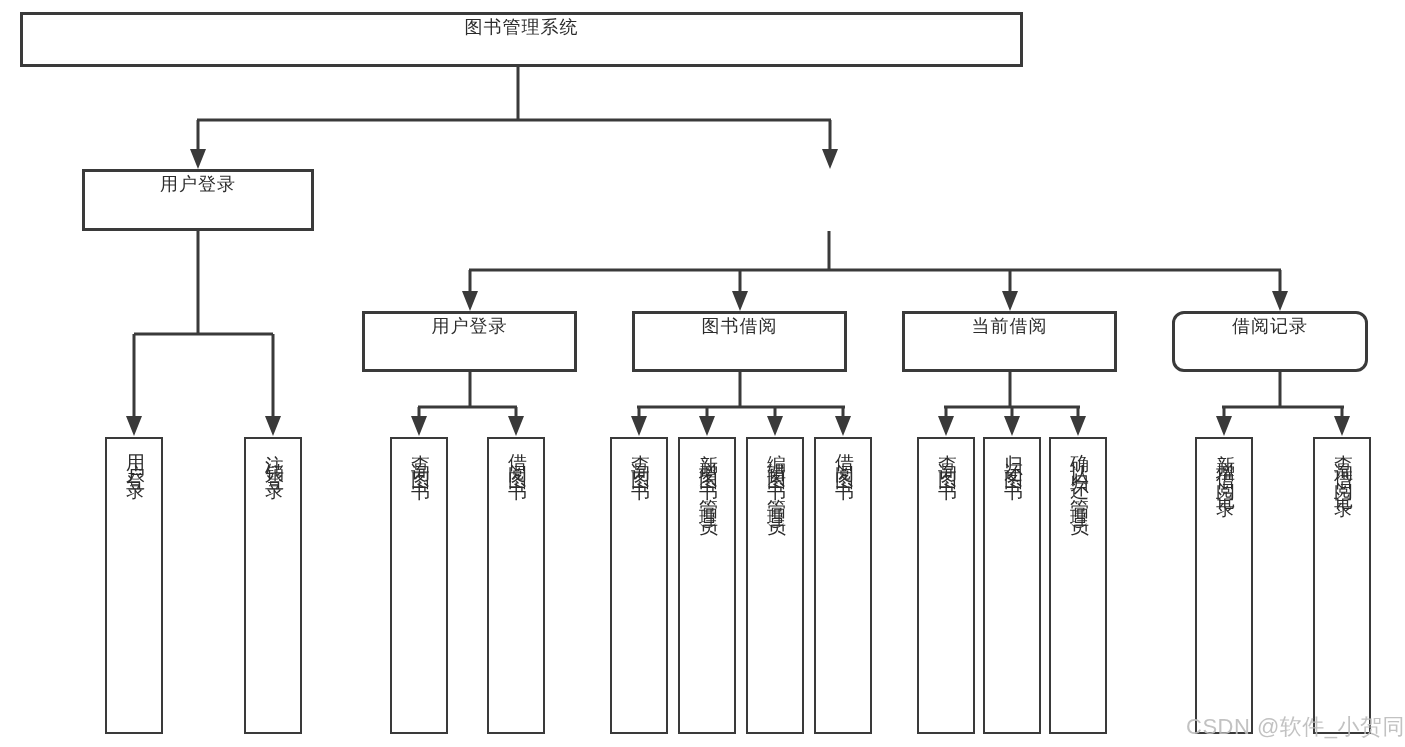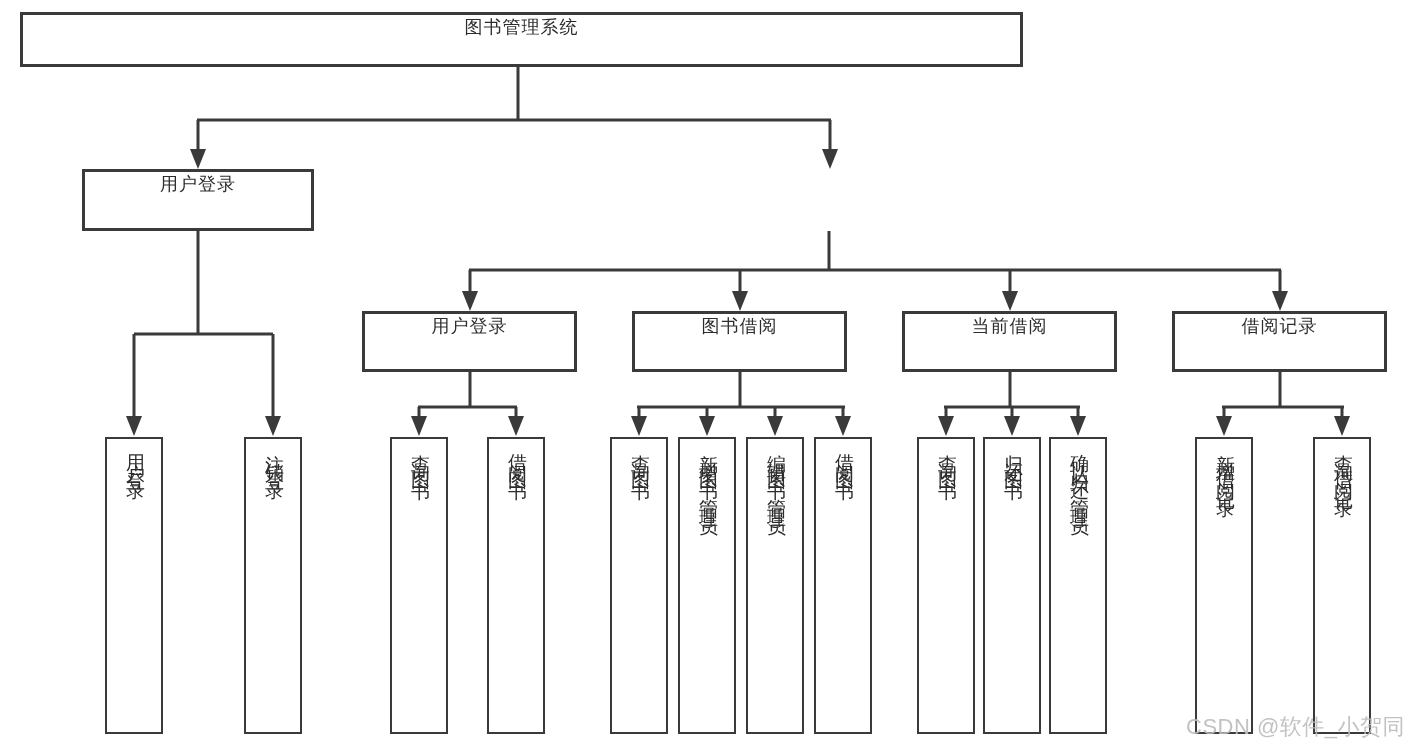--- a/index.html
+++ b/index.html
@@ -136,21 +136,21 @@
 
   <div class="node" style="left:362px; top:311px; width:215px; height:61px;">
     <span class="h-label">用户登录</span>
   </div>
   <div class="node" style="left:632px; top:311px; width:215px; height:61px;">
     <span class="h-label">图书借阅</span>
   </div>
   <div class="node" style="left:902px; top:311px; width:215px; height:61px;">
     <span class="h-label">当前借阅</span>
   </div>
-  <div class="node" style="left:1172px; top:311px; width:215px; height:61px;">
+  <div class="node" style="left:1172px; top:311px; width:196px; height:61px;border-radius:12px;">
     <span class="h-label">借阅记录</span>
   </div>
 
   <div class="node leaf" style="left:105px;">
     <span class="v-label">用户登录</span>
   </div>
   <div class="node leaf" style="left:244px;">
     <span class="v-label">注销登录</span>
   </div>
 

